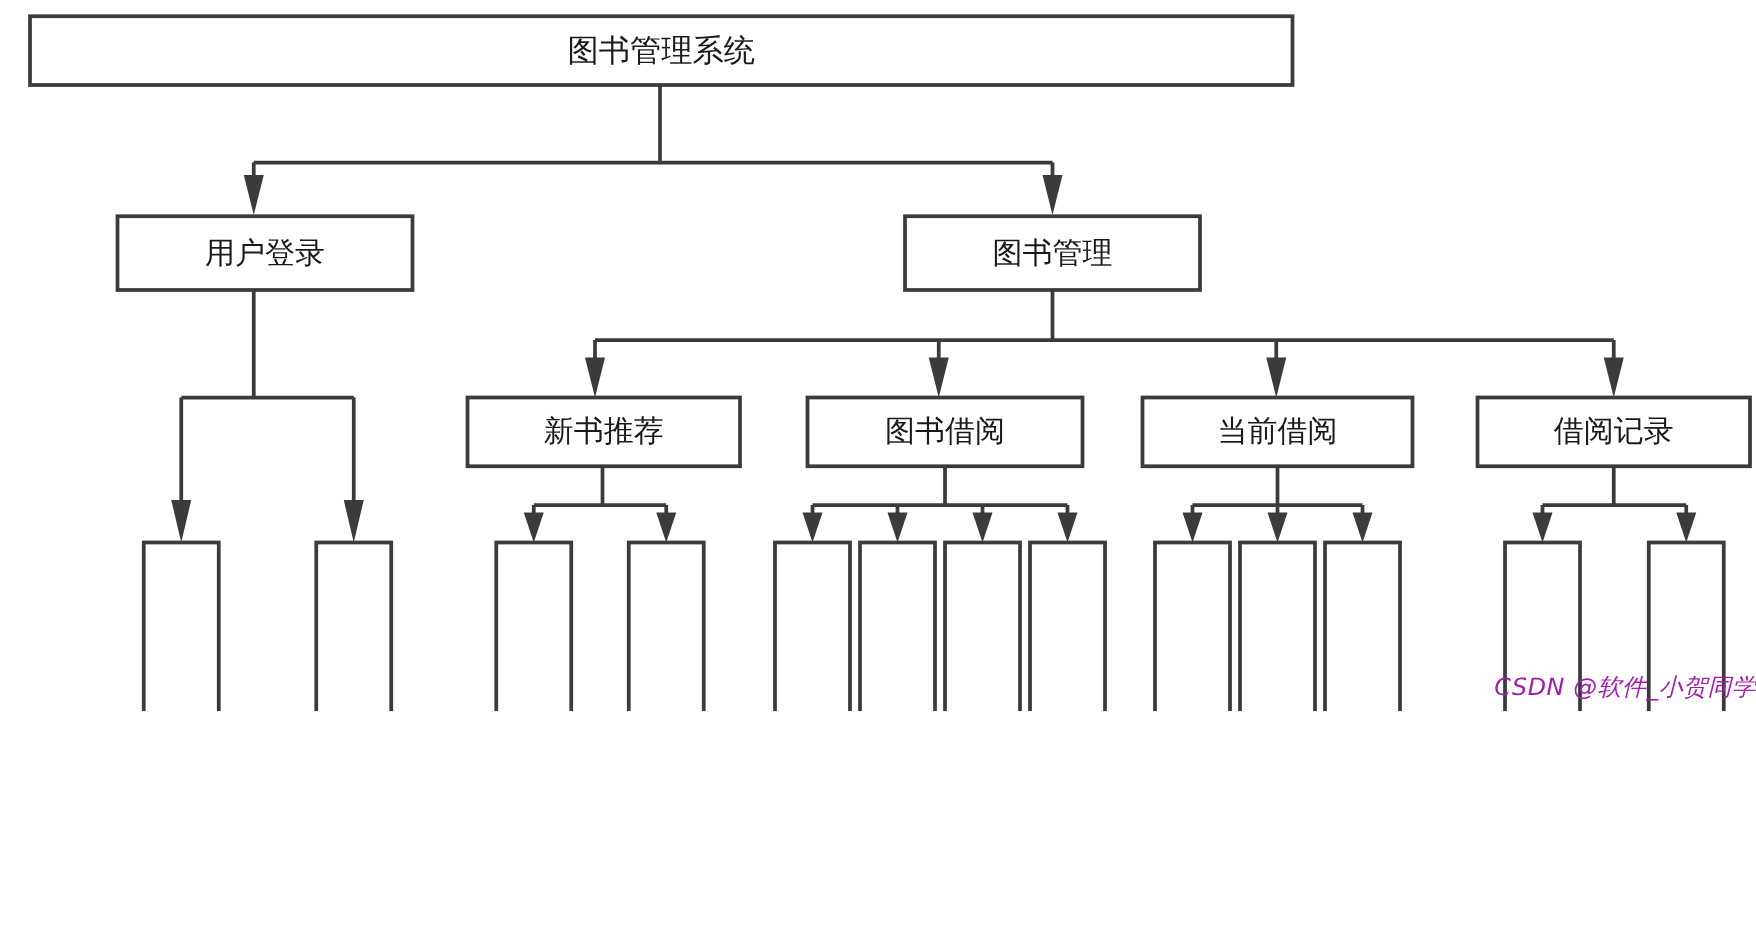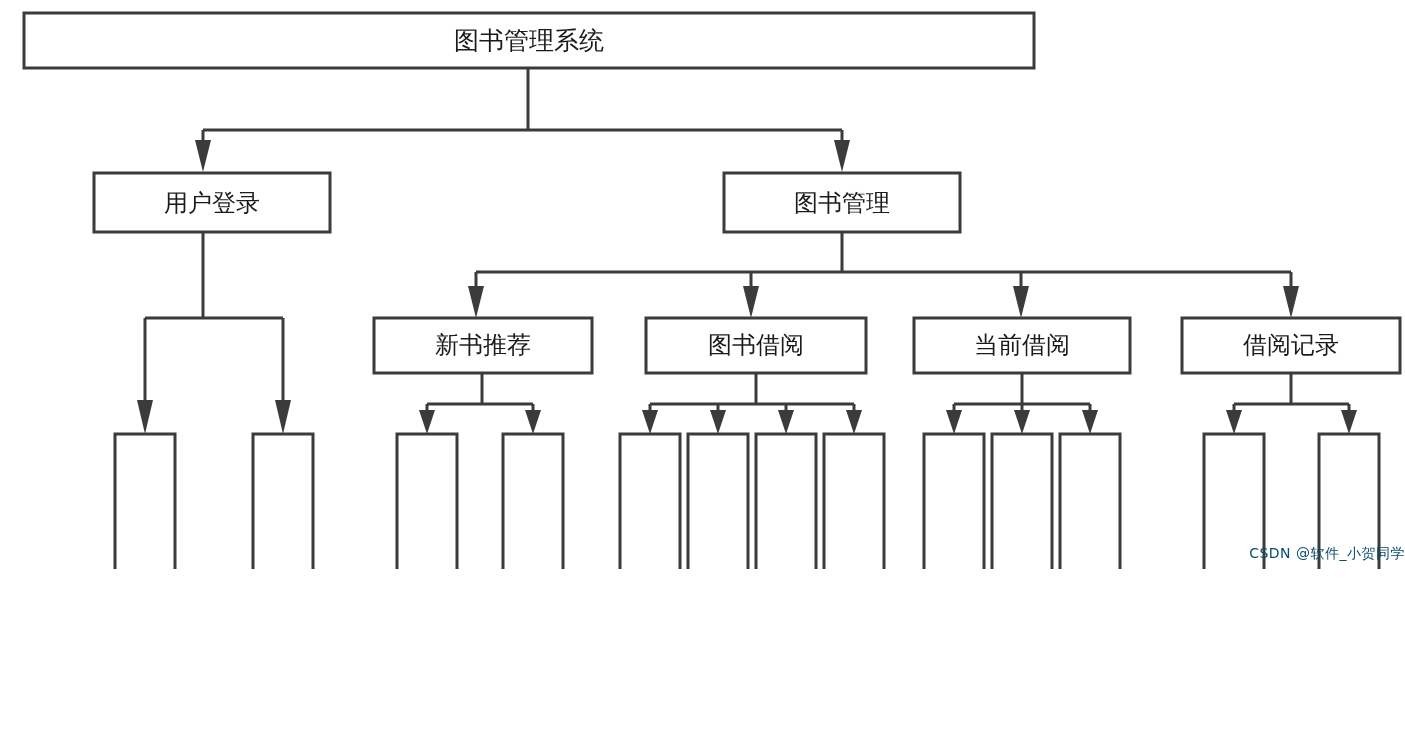--- a/index.html
+++ b/index.html
@@ -66,24 +66,25 @@
     color: #1a1a1a;
     letter-spacing: 2px;
     white-space: nowrap;
     text-align: center;
   }
   #watermark {
     position: absolute;
     right: 12px;
     bottom: 6px;
     font-family: "DejaVu Sans", "Liberation Sans", sans-serif;
-    font-size: 14px;
-    color: #0c4a6e;
+    font-size: 19px;
+    color: #a21caf;
     white-space: nowrap;
     letter-spacing: 0.5px;
+    font-style: italic;
   }
 </style>
 </head>
 <body>
 
 <div id="stage">
 
   <svg id="diagram-svg" viewBox="0 0 1405 747">
 
     <g>

